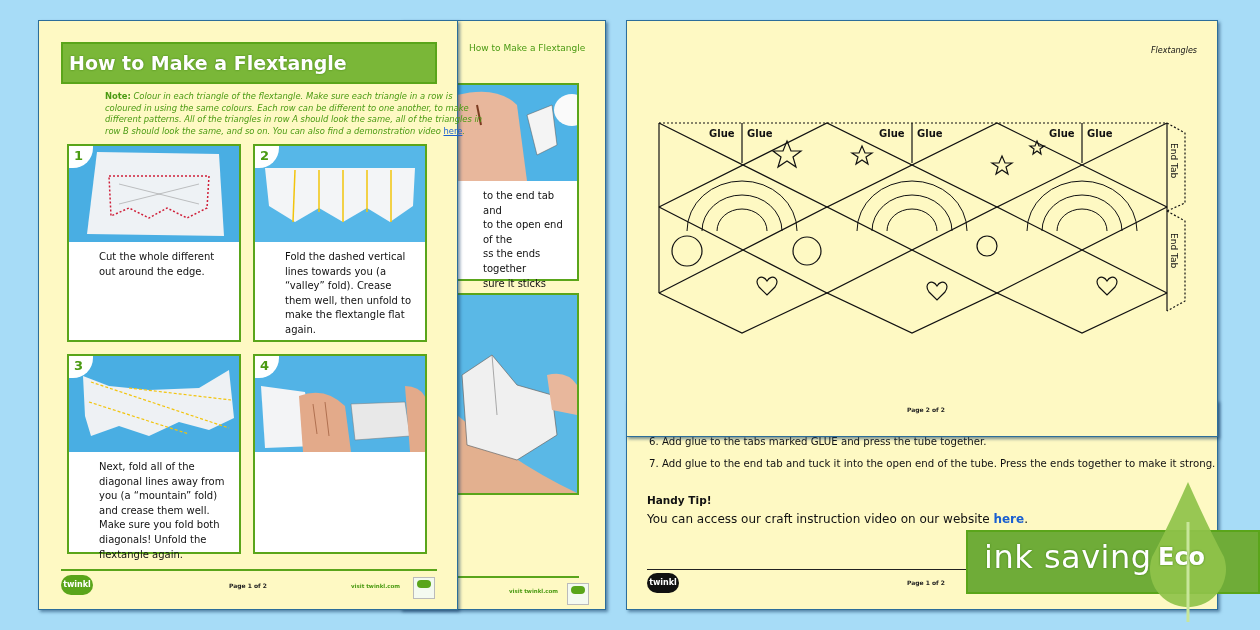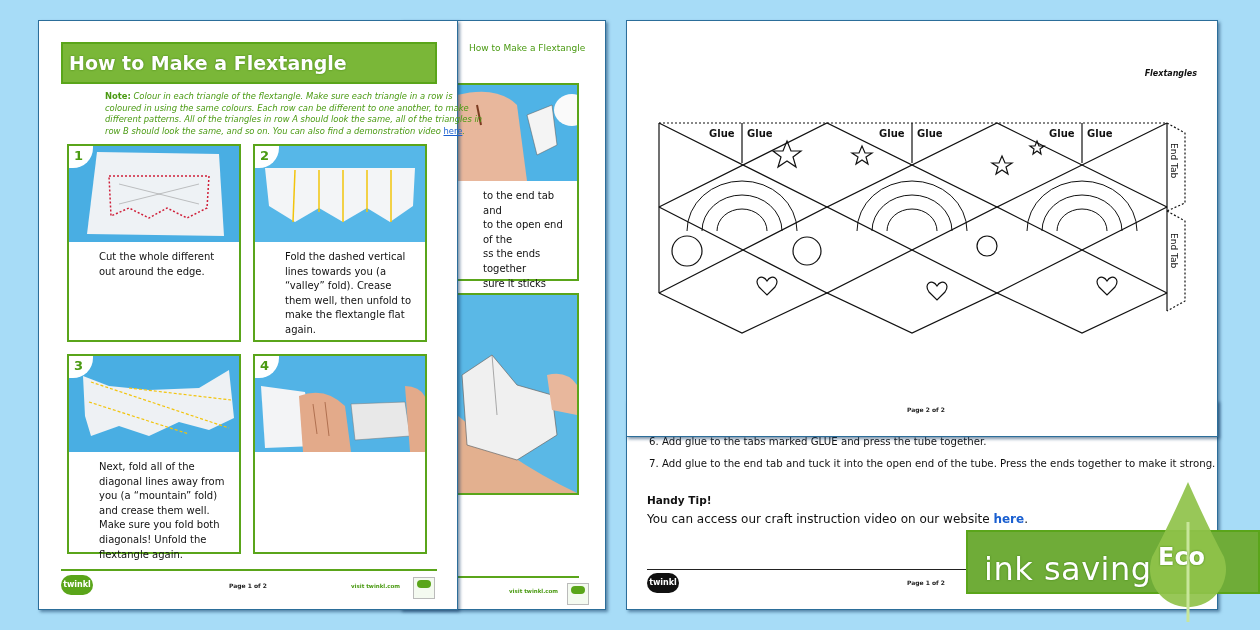--- a/index.html
+++ b/index.html
@@ -2,21 +2,21 @@
 <html><head>
 <meta charset="utf-8">
 <style>
   html, body { margin:0; padding:0; }
   body {
     width:1260px; height:630px; overflow:hidden; position:relative;
     background:#a7dcf7;
     font-family:"DejaVu Sans", sans-serif;
   }
   .page {
-    position:absolute; background:#ffffff;
+    position:absolute; background:#fef9c3;
     box-shadow: 2px 2px 3px rgba(20,60,100,0.55);
     border:1px solid #2c6e9a;
   }
   
   #p1 { left:38px; top:20px; width:418px; height:588px; z-index:3; }
   
   #p2 { left:400px; top:20px; width:204px; height:588px; z-index:2; }
   
   #p3 { left:626px; top:400px; width:590px; height:208px; z-index:4; }
   
@@ -58,33 +58,33 @@
   }
   .page-num { position:absolute; font-size:6px; color:#222; font-weight:bold; }
   .visit { position:absolute; font-size:5.5px; color:#4a9a12; font-weight:bold; }
   .badge {
     position:absolute; width:20px; height:20px; border:1px solid #bbb; background:#f4faf0;
   }
   .badge::before { content:""; position:absolute; left:3px; top:2px; width:14px; height:8px; border-radius:5px; background:#5aa51a; }
 
   .p2-header { position:absolute; left:68px; top:22px; font-size:9px; color:#4a9a12; }
 
-  .sheet-title { position:absolute; right:20px; top:25px; font-size:8px; font-weight:bold; font-style:italic; color:#111;margin-top:23px; }
+  .sheet-title { position:absolute; right:20px; top:25px; font-size:8px; font-weight:normal; font-style:italic; color:#111; }
 
   .instructions { position:absolute; left:22px; top:30px; font-size:10.2px; color:#111; line-height:22px; }
   .handy-title { position:absolute; left:20px; top:93px; font-weight:bold; font-size:10.5px; color:#111; }
   .handy-text { position:absolute; left:20px; top:111px; font-size:12px; color:#111; }
   .handy-text a { color:#1a5fd0; font-weight:bold; text-decoration:none; }
 
   .eco-banner {
     position:absolute; left:966px; top:530px; width:294px; height:64px;
     background:#6fac38; border:2px solid #5aa51a; box-sizing:border-box; z-index:10;
   }
   .eco-banner .ink {
-    position:absolute; left:16px; top:18px; font-size:32px; color:#fff;
+    position:absolute; left:16px; top:6px; font-size:32px; color:#fff;
     text-shadow:0 0 2px #3d7d10; letter-spacing:0.5px;text-align:right;
   }
   .eco-drop {
     position:absolute; left:1148px; top:482px; width:80px; height:140px; z-index:11;
   }
   .eco-text {
     position:absolute; left:1158px; top:543px; font-size:24px; font-weight:bold; color:#fff; z-index:12;
     text-shadow:0 0 2px #3d7d10;
   }
 </style>

